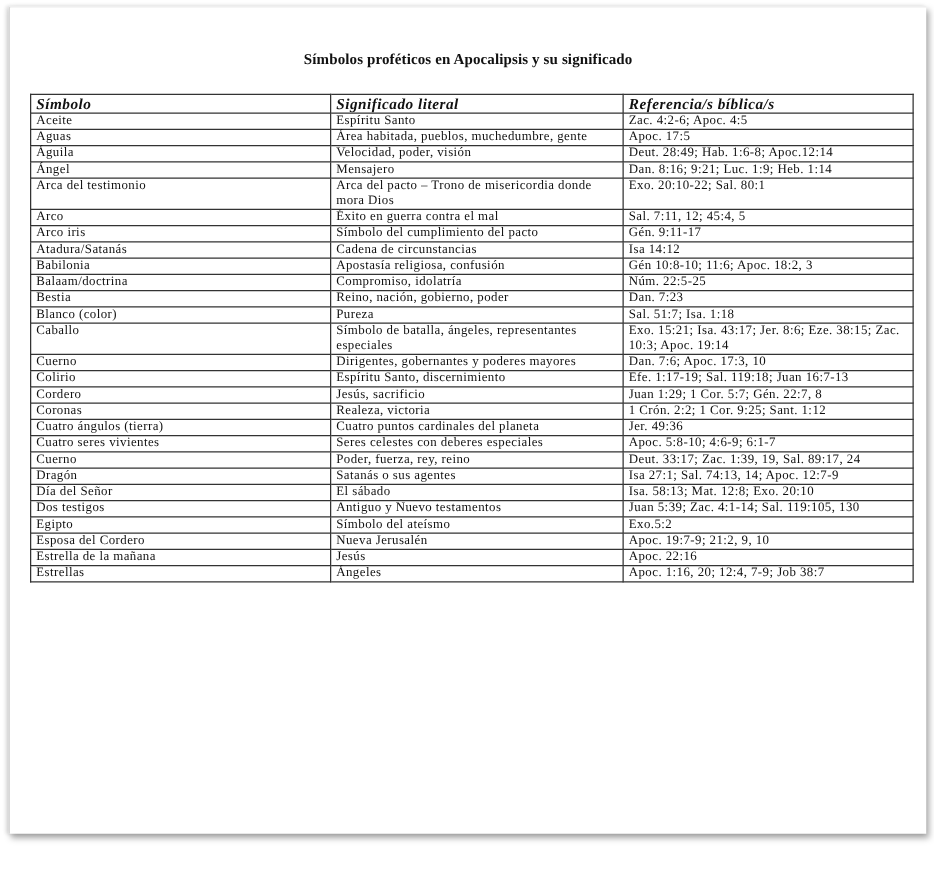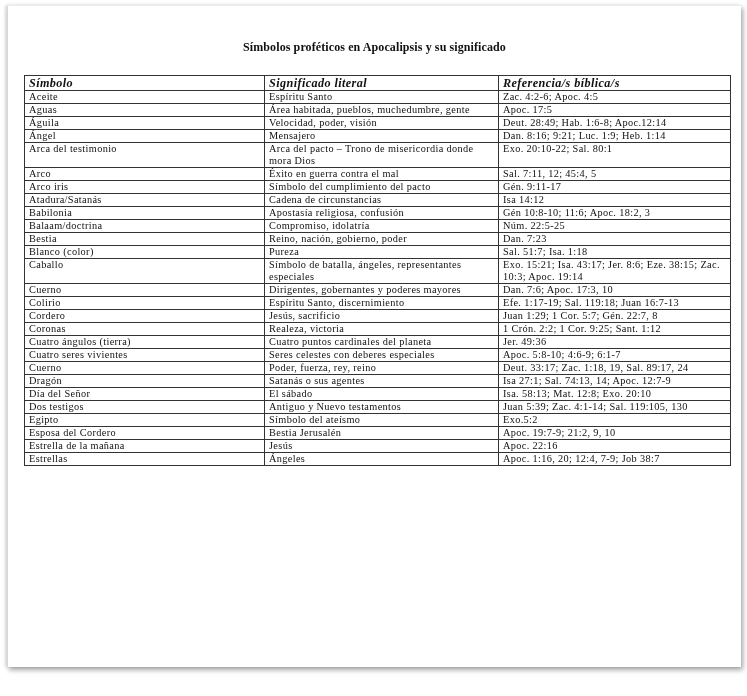--- a/index.html
+++ b/index.html
@@ -142,21 +142,21 @@
           <td>Jer. 49:36</td>
         </tr>
         <tr>
           <td>Cuatro seres vivientes</td>
           <td>Seres celestes con deberes especiales</td>
           <td>Apoc. 5:8-10; 4:6-9; 6:1-7</td>
         </tr>
         <tr>
           <td>Cuerno</td>
           <td>Poder, fuerza, rey, reino</td>
-          <td>Deut. 33:17; Zac. 1:18, 19, Sal. 89:17, 24</td>
+          <td>Deut. 33:17; Zac. 1:39, 19, Sal. 89:17, 24</td>
         </tr>
         <tr>
           <td>Dragón</td>
           <td>Satanás o sus agentes</td>
           <td>Isa 27:1; Sal. 74:13, 14; Apoc. 12:7-9</td>
         </tr>
         <tr>
           <td>Día del Señor</td>
           <td>El sábado</td>
           <td>Isa. 58:13; Mat. 12:8; Exo. 20:10</td>
@@ -166,21 +166,21 @@
           <td>Antiguo y Nuevo testamentos</td>
           <td>Juan 5:39; Zac. 4:1-14; Sal. 119:105, 130</td>
         </tr>
         <tr>
           <td>Egipto</td>
           <td>Símbolo del ateísmo</td>
           <td>Exo.5:2</td>
         </tr>
         <tr>
           <td>Esposa del Cordero</td>
-          <td>Bestia Jerusalén</td>
+          <td>Nueva Jerusalén</td>
           <td>Apoc. 19:7-9; 21:2, 9, 10</td>
         </tr>
         <tr>
           <td>Estrella de la mañana</td>
           <td>Jesús</td>
           <td>Apoc. 22:16</td>
         </tr>
         <tr>
           <td>Estrellas</td>
           <td>Ángeles</td>

